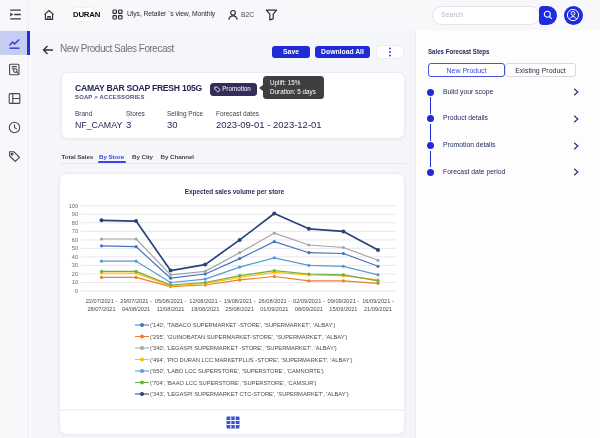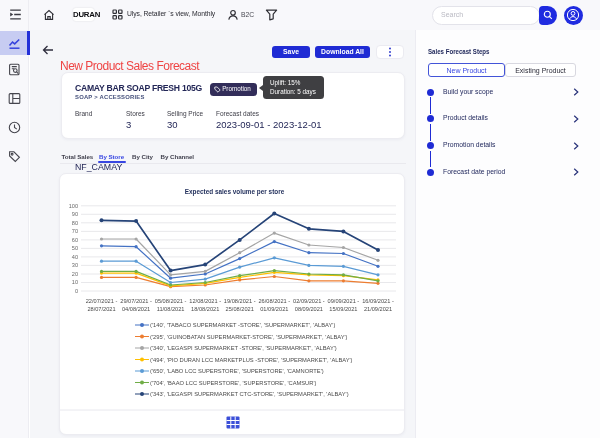--- a/index.html
+++ b/index.html
@@ -95,21 +95,21 @@
     </g>
   </svg>
 
 <div class="abs" style="left:30px;top:30px;width:385px;height:408px;background:#f5f6f9;"></div>
 
 <svg class="abs" style="left:42px;top:44px" width="12" height="12" viewBox="0 0 12 12">
     <g stroke="#2e2e3e" stroke-width="1.3" fill="none">
       <path d="M11 6H1.5M5.5 2L1.5 6l4 4"></path>
     </g>
   </svg>
-<div class="abs" style="left:60px;top:43px;font-size:12px;font-weight:500;color:#ef4444;letter-spacing:-0.5px;margin-top:16px;">New Product Sales Forecast</div>
+<div class="abs" style="left:60px;top:43px;font-size:10px;font-weight:500;color:#737373;letter-spacing:-0.5px;">New Product Sales Forecast</div>
 <div class="abs" style="left:272px;top:45.5px;width:38px;height:12.5px;background:#1f2bd4;border-radius:3px;color:#fff;font-size:6.8px;font-weight:bold;text-align:center;line-height:12.5px;">Save</div>
 <div class="abs" style="left:315px;top:45.5px;width:55px;height:12.5px;background:#1f2bd4;border-radius:3px;color:#fff;font-size:6.8px;font-weight:bold;text-align:center;line-height:12.5px;">Download All</div>
 <div class="abs" style="left:375.5px;top:44.5px;width:28.5px;height:14.5px;background:#fff;border:1px solid #ebebf1;border-radius:4px;"></div>
 <svg class="abs" style="left:388px;top:47px" width="4" height="10" viewBox="0 0 4 10">
     <g fill="#3440cf">
       <circle cx="2" cy="1.5" r="1"></circle>
       <circle cx="2" cy="5" r="1"></circle>
       <circle cx="2" cy="8.5" r="1"></circle>
     </g>
   </svg>
@@ -118,21 +118,21 @@
 <div class="abs" style="left:75px;top:82px;font-size:9.6px;font-weight:bold;color:#232757;letter-spacing:-0.3px;transform:scaleX(0.9);transform-origin:left top;white-space:nowrap;">CAMAY BAR SOAP FRESH 105G</div>
 <div class="abs" style="left:210px;top:83px;width:47px;height:12.5px;background:#322d59;border-radius:3.5px;color:#fff;font-size:6.3px;line-height:12px;text-align:center;padding-left:6px;">Promotion</div>
 <svg class="abs" style="left:214px;top:86px" width="7" height="7" viewBox="0 0 7 7">
     <path d="M0.8 1h2.4l3 3-2.2 2.2-3.2-3z" stroke="#fff" stroke-width="0.8" fill="none"></path>
   </svg>
 <div class="abs" style="left:75px;top:94px;font-size:5.9px;font-weight:bold;color:#46517c;letter-spacing:0.2px;">SOAP &gt; ACCESSORIES</div>
 <div class="abs" style="left:75px;top:110px;font-size:6.5px;color:#3c3c46;">Brand</div>
 <div class="abs" style="left:126px;top:110px;font-size:6.5px;color:#3c3c46;">Stores</div>
 <div class="abs" style="left:167px;top:110px;font-size:6.5px;color:#3c3c46;">Selling Price</div>
 <div class="abs" style="left:216px;top:110px;font-size:6.5px;color:#3c3c46;">Forecast dates</div>
-<div class="abs" style="left:75px;top:119.5px;font-size:8.8px;color:#232757;margin-top:42px;">NF_CAMAY</div>
+<div class="abs" style="left:75px;top:119.5px;font-size:8.8px;color:#232757;">NF_CAMAY</div>
 <div class="abs" style="left:126px;top:119px;font-size:9.5px;color:#232757;">3</div>
 <div class="abs" style="left:167px;top:119px;font-size:9.5px;color:#232757;">30</div>
 <div class="abs" style="left:216px;top:119px;font-size:9.5px;color:#232757;">2023-09-01 - 2023-12-01</div>
 
 <div class="abs" style="left:263px;top:76px;width:61px;height:23px;background:#3f3f42;border-radius:3.5px;"></div>
 <div class="abs" style="left:259px;top:85px;width:0;height:0;border-top:3px solid transparent;border-bottom:3px solid transparent;border-right:4px solid #3f3f42;"></div>
 <div class="abs" style="left:270px;top:79px;font-size:6.3px;color:#fff;">Uplift: 15%</div>
 <div class="abs" style="left:270px;top:88px;font-size:6.3px;color:#fff;">Duration: 5 days</div>
 
 <div class="abs" style="left:61.5px;top:152.5px;font-size:6.2px;font-weight:600;color:#3f3f4c;letter-spacing:-0.05px;">Total Sales</div>

